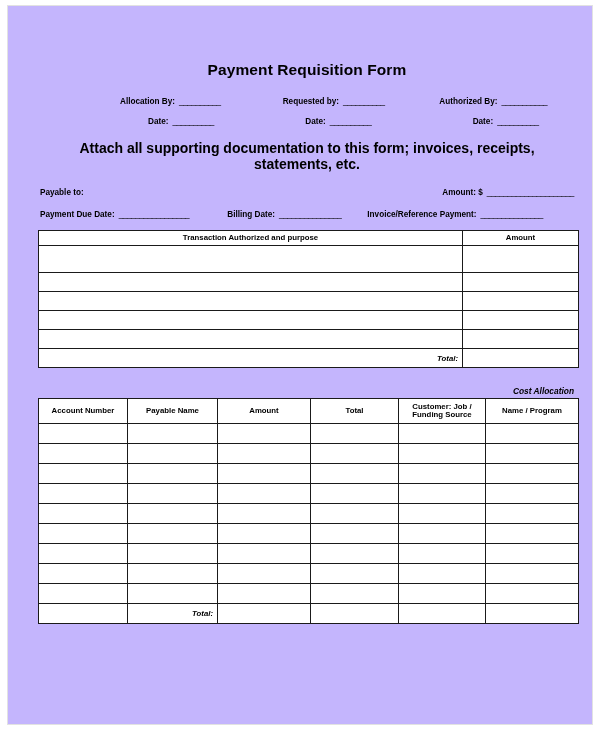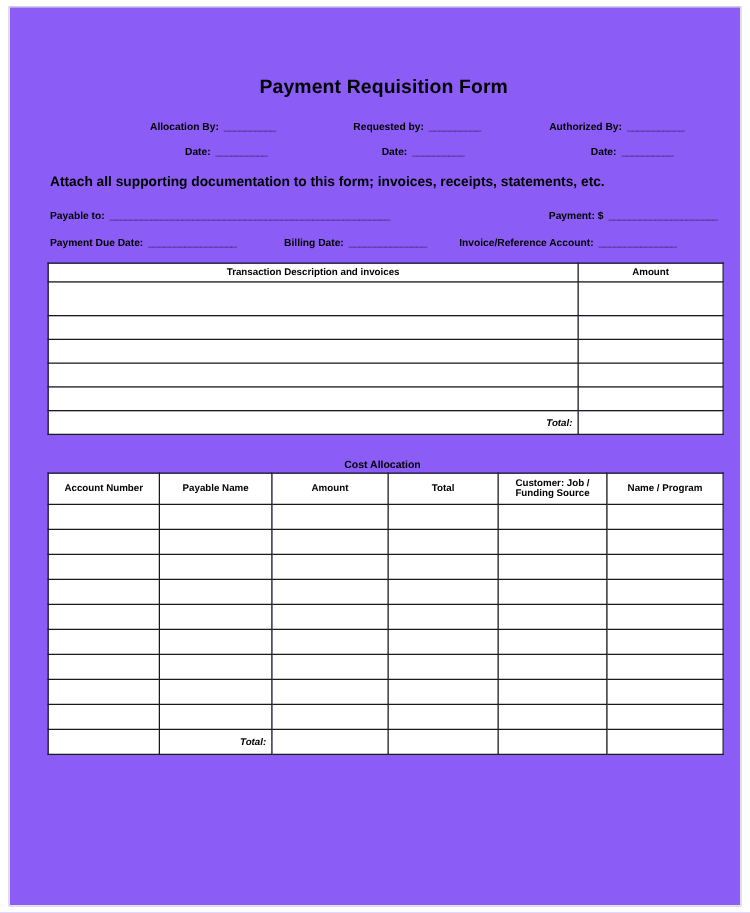--- a/index.html
+++ b/index.html
@@ -16,21 +16,21 @@
     overflow: hidden;
   }
 
   
   #page-sheet {
     position: absolute;
     left: 7px;
     top: 5px;
     width: 586px;
     height: 720px;
-    background: #8b5cf6;
+    background: #c4b5fd;
     border: 1px solid #e2e2e2;
     box-sizing: border-box;
   }
 
   #form-body {
     position: absolute;
     left: 26px;
     top: 55px;
     width: 540px;
   }
@@ -61,29 +61,30 @@
   .sig-col.c1 { padding-left: 78px; }
   .sig-col.c2 { padding-left: 28px; }
   .sig-col.c3 { padding-left: 22px; text-align: right; }
 
   .sig-row.dates .sig-col.c1 { padding-left: 106px; }
   .sig-row.dates .sig-col.c2 { padding-left: 56px; }
   .sig-row.dates .sig-col.c3 { padding-left: 66px; }
 
   .sig-label { white-space: nowrap; }
   .blank {
-    font-weight: bold;
+    font-weight: normal;
     letter-spacing: -0.4px;
     margin-left: 4px;
     white-space: nowrap;
   }
 
   
   .attach-note {
-    font-size: 11px;
+    text-align: center;
+    font-size: 14px;
     font-weight: bold;
     margin: 14px 0 16px 0;
     padding-left: 6px;
   }
 
   
   .payable-row {
     display: flex;
     align-items: center;
     font-size: 8.2px;
@@ -129,23 +130,24 @@
   .txn-table td.row-cell.tall { height: 26px; }
   .txn-table td.total-label {
     text-align: right;
     font-style: italic;
     padding-right: 4px;
     height: 15px;
   }
 
   
   .cost-heading {
-    text-align: center;
+    text-align: right;
     font-size: 8.4px;
     font-weight: bold;
+    font-style: italic;
     margin: 18px 0 2px 0;
     padding-left: 4px;
   }
   .cost-table th.hdr-two { height: 24px; }
   .cost-table td.row-cell { height: 19px; }
   .cost-table td.total-label {
     text-align: right;
     font-style: italic;
     padding-right: 4px;
     height: 17px;
@@ -187,45 +189,44 @@
       <div class="sig-col c3">
         <span class="sig-label">Date:</span>
         <span class="blank">__________</span>
       </div>
     </div>
 
     <div class="attach-note">Attach all supporting documentation to this form; invoices, receipts, statements, etc.</div>
 
     <div class="payable-row">
       <span class="sig-label">Payable to:</span>
-      <span class="blank">______________________________________________________</span>
       <span class="spacer-flex"></span>
-      <span class="sig-label">Payment: $</span>
+      <span class="sig-label">Amount: $</span>
       <span class="blank">_____________________</span>
     </div>
 
     <div class="due-row">
       <span class="sig-label">Payment Due Date:</span>
       <span class="blank">_________________</span>
       <span class="gap1"></span>
       <span class="sig-label">Billing Date:</span>
       <span class="blank">_______________</span>
       <span class="gap2"></span>
-      <span class="sig-label">Invoice/Reference Account:</span>
+      <span class="sig-label">Invoice/Reference Payment:</span>
       <span class="blank">_______________</span>
     </div>
 
     <table class="form-table txn-table">
       <colgroup>
         <col style="width:424px">
         <col style="width:116px">
       </colgroup>
       <thead>
         <tr>
-          <th>Transaction Description and invoices</th>
+          <th>Transaction Authorized and purpose</th>
           <th>Amount</th>
         </tr>
       </thead>
       <tbody>
         <tr>
           <td class="row-cell tall"></td>
           <td class="row-cell tall"></td>
         </tr>
         <tr>
           <td class="row-cell"></td>

